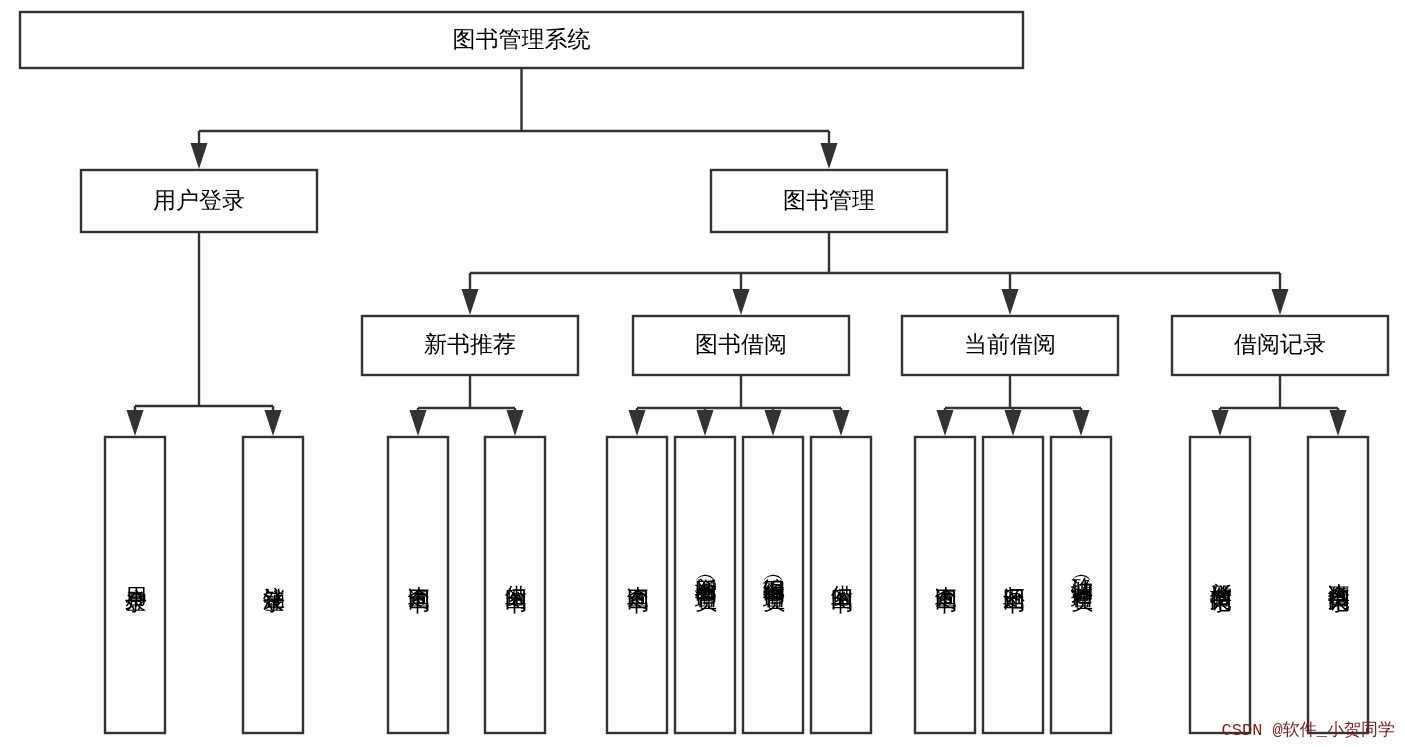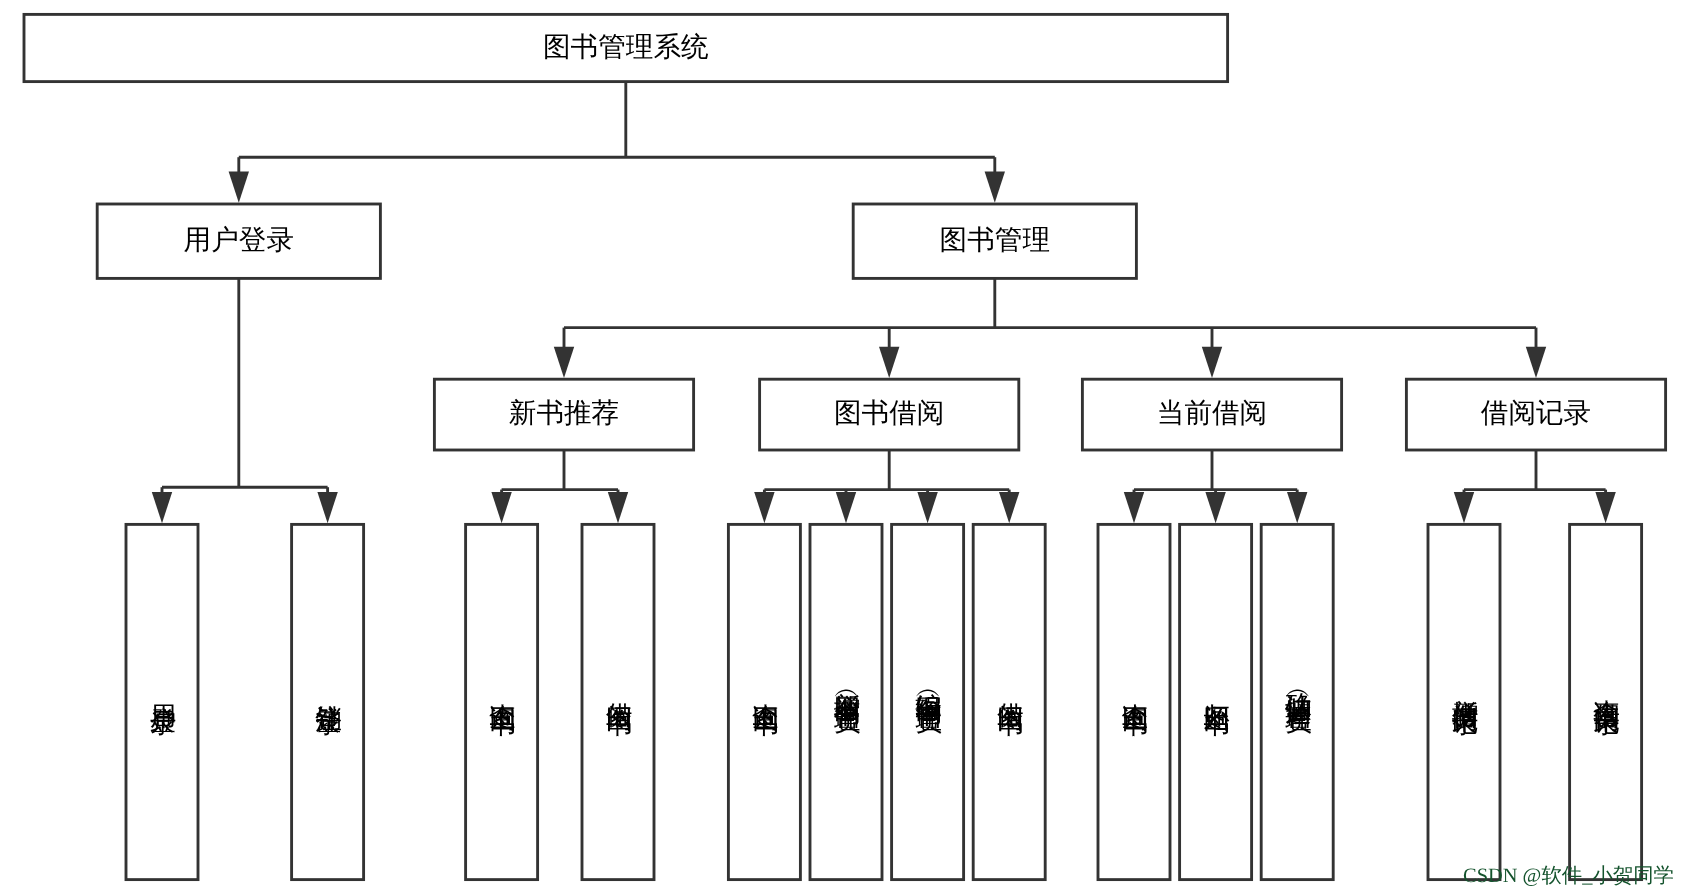--- a/index.html
+++ b/index.html
@@ -16,22 +16,22 @@
   .node-label{
     font-family:"DejaVu Sans","Liberation Sans",sans-serif;
     fill:#000000;
     text-anchor:middle;
     dominant-baseline:middle;
   }
   .label-h{font-size:23px;}
   .label-v{font-size:22px;writing-mode:vertical-rl;letter-spacing:2px;}
   .watermark{
     position:absolute;right:10px;bottom:6px;
-    font-family:Liberation Serif, serif;
-    font-size:17px;color:#14532d;white-space:nowrap;
+    font-family:Liberation Mono, monospace;
+    font-size:17px;color:#7f1d1d;white-space:nowrap;
     pointer-events:none;user-select:none;
   }
 </style>
 </head>
 <body>
 
 <div id="diagram-root">
   <svg id="tree" viewBox="0 0 1405 747">
     <g id="edges-layer">
         <path class="edge" d="M 521.5 68 L 521.5 131"></path>

